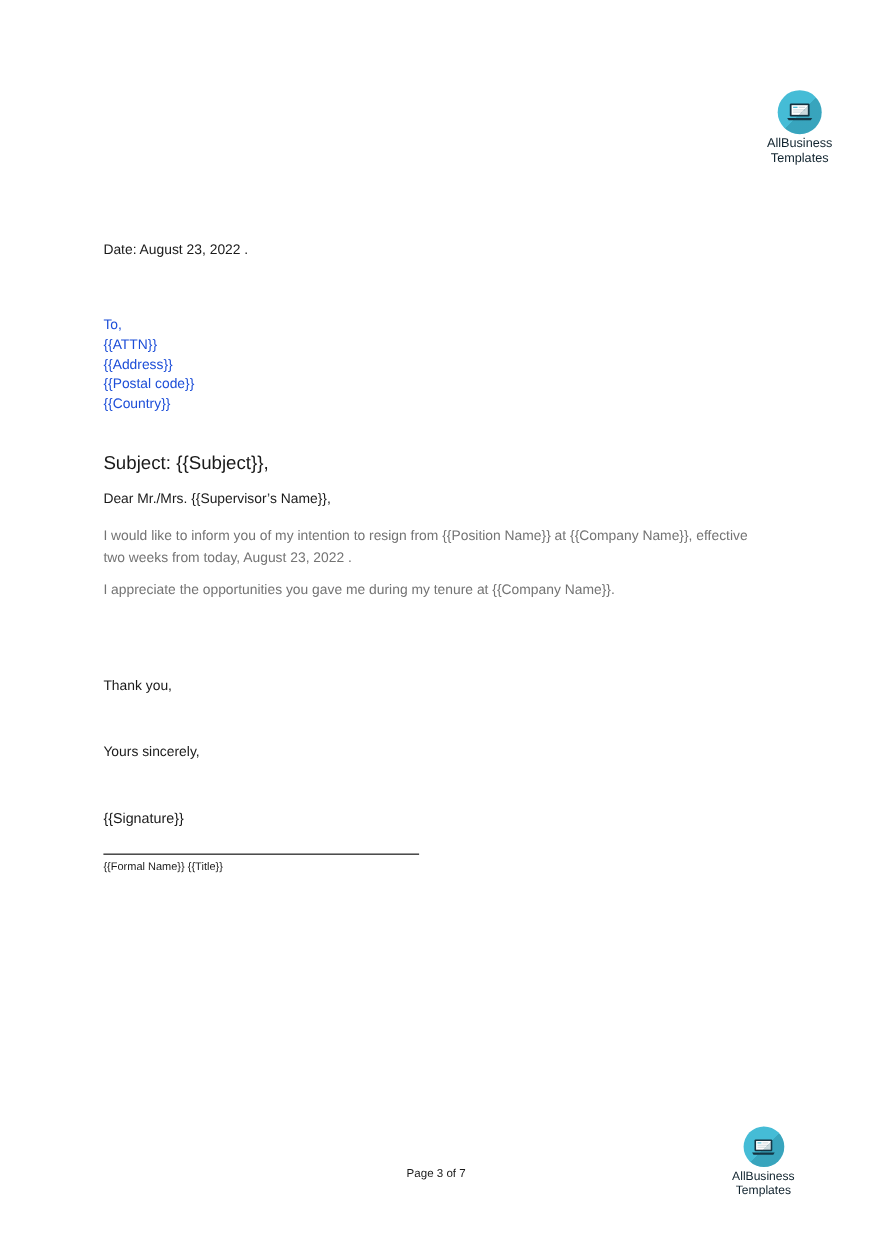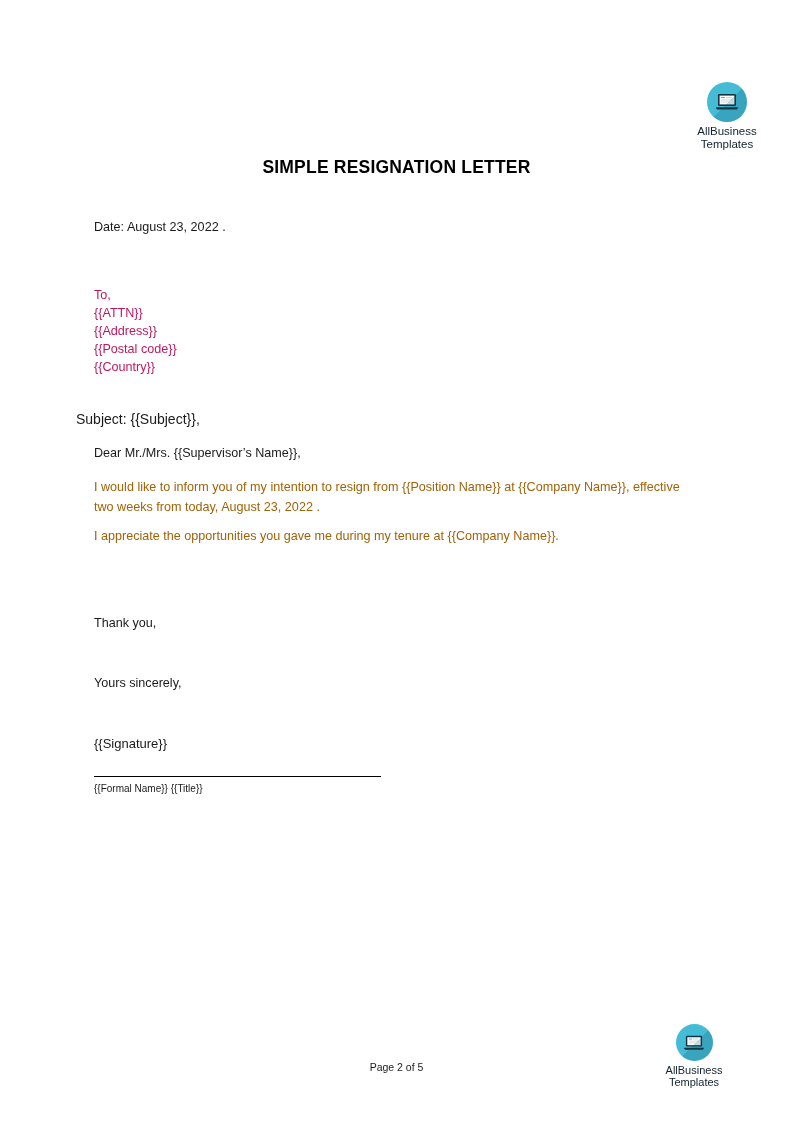--- a/index.html
+++ b/index.html
@@ -88,38 +88,38 @@
     width: 793px;
     text-align: center;
     font-size: 17.5px;
     font-weight: bold;
     letter-spacing: 0.2px;
     color: #000000;
   }
 
   .line {
     font-size: 12.6px;
-    color: #be185d;
+    color: #1d4ed8;
     white-space: pre-wrap;
   }
 
   .date-line    { position: absolute; top: 220px; left: 94px; font-size: 12.6px; }
 
   .address      { position: absolute; top: 286px; left: 94px; }
   .address .line { line-height: 18px; }
 
-  .subject-line { position: absolute; top: 411px; left: 76px; font-size: 14px; }
+  .subject-line { position: absolute; top: 411px; left: 94px; font-size: 17px; }
   .salutation   { position: absolute; top: 446px; left: 94px; font-size: 12.6px; }
 
   .para {
     position: absolute;
     left: 94px;
     font-size: 12.6px;
     line-height: 20px;
-    color: #a16207;
+    color: #737373;
   }
 
   .para-1 { top: 477px; width: 590px; }
   .para-2 { top: 526px; width: 590px; }
   .para-3 { top: 556px; width: 590px; }
 
   .thanks       { position: absolute; top: 616px; left: 94px; font-size: 12.6px; }
   .sincerely    { position: absolute; top: 676px; left: 94px; font-size: 12.6px; }
   .signature    { position: absolute; top: 736px; left: 94px; font-size: 13px; }
 
@@ -161,21 +161,20 @@
         <path d="M1.6 15.2 H24.4 L23 17.4 H3 Z" fill="#16313f"></path>
       </svg>
       <div class="shade"></div>
     </div>
     <div class="logo-text">
       <span>AllBusiness</span>
       <span>Templates</span>
     </div>
   </div>
 
-  <div class="doc-title">SIMPLE RESIGNATION LETTER</div>
 
   <div class="date-line">Date:  August 23, 2022 .</div>
 
   <div class="address">
     <div class="line">To,</div>
     <div class="line">{{ATTN}}</div>
     <div class="line">{{Address}}</div>
     <div class="line">{{Postal code}}</div>
     <div class="line">{{Country}}</div>
   </div>
@@ -185,21 +184,21 @@
 
   <div class="para para-1">I would like to inform you of my intention to resign from  {{Position Name}} at {{Company Name}}, effective two weeks from today, August 23, 2022 .</div>
   <div class="para para-2">I appreciate the opportunities you gave me during my tenure at {{Company Name}}.</div>
 
   <div class="thanks">Thank you,</div>
   <div class="sincerely">Yours sincerely,</div>
   <div class="signature">{{Signature}}</div>
   <div class="sig-rule"></div>
   <div class="formal-name">{{Formal Name}} {{Title}}</div>
 
-  <div class="page-number">Page 2 of 5</div>
+  <div class="page-number">Page 3 of 7</div>
 
   <div class="logo logo-footer">
     <div class="logo-mark">
       <svg width="24" height="18" viewBox="0 0 26 20" xmlns="http://www.w3.org/2000/svg">
         <rect x="4" y="2" width="18" height="12" rx="1.2" fill="#16313f"></rect>
         <rect x="5.6" y="3.6" width="14.8" height="8.8" fill="#ffffff"></rect>
         <rect x="7" y="5" width="4" height="1.1" fill="#45bcd6"></rect>
         <rect x="12" y="5" width="6" height="1.1" fill="#cfd8dd"></rect>
         <rect x="7" y="7.4" width="11" height="1" fill="#cfd8dd"></rect>
         <rect x="7" y="9.4" width="8" height="1" fill="#cfd8dd"></rect>

